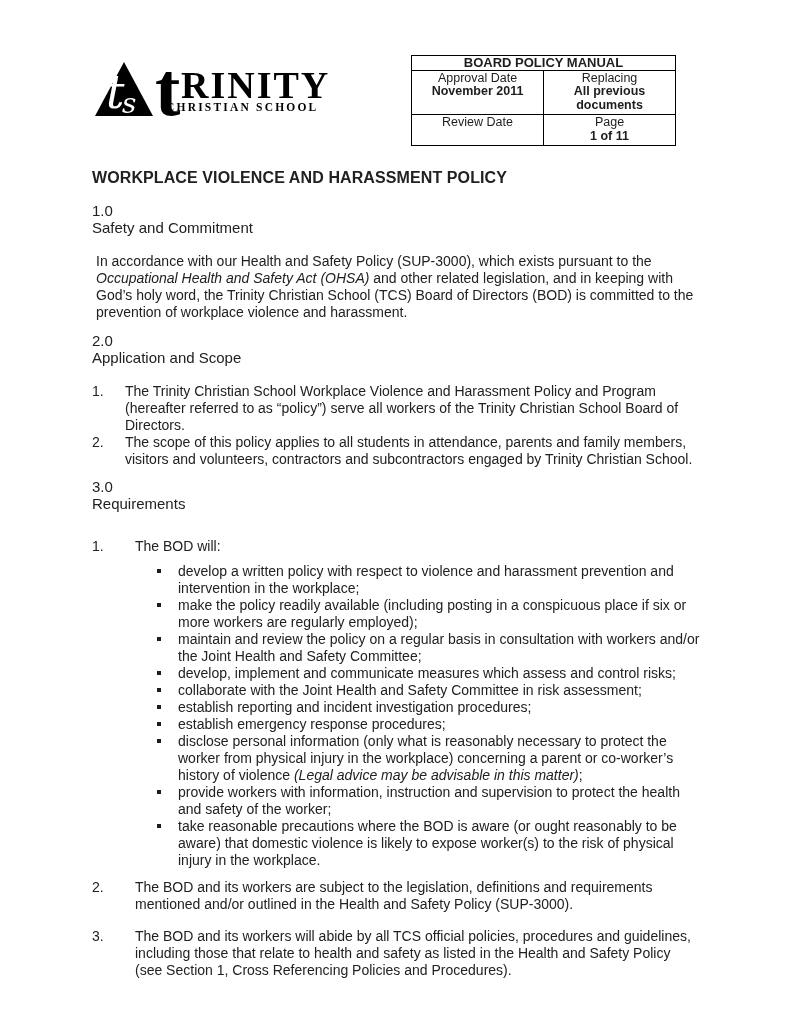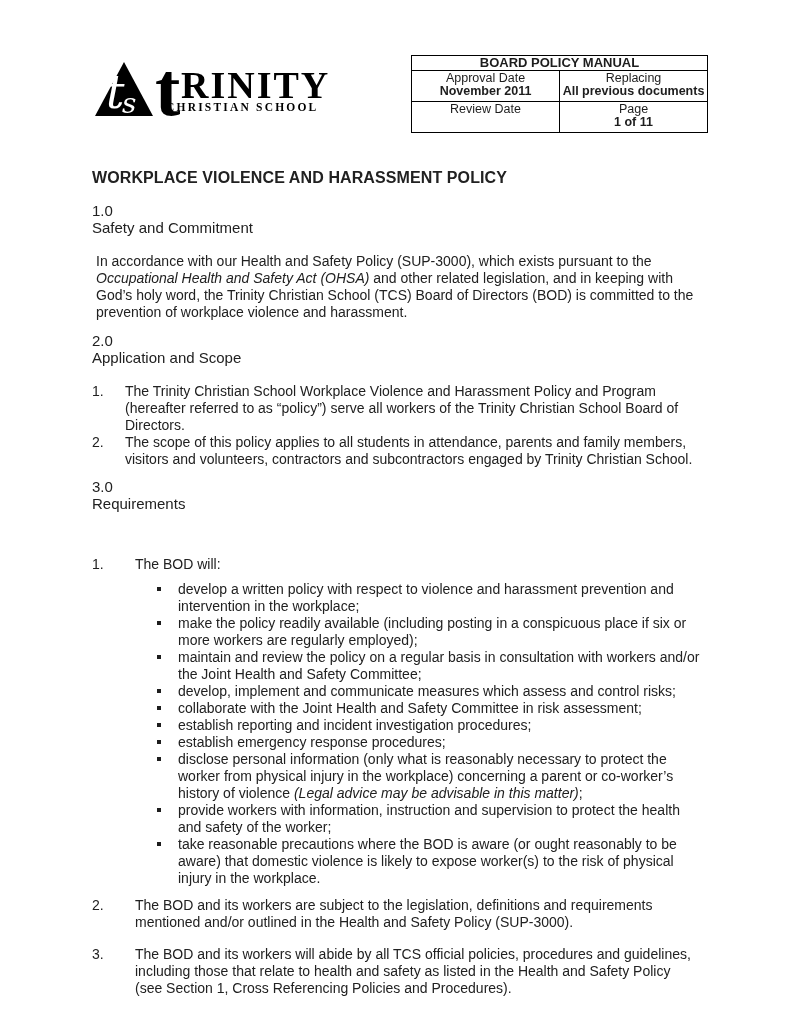--- a/index.html
+++ b/index.html
@@ -12,21 +12,21 @@
     overflow:hidden;
     margin:0 auto;
   }
 
   
   .logo{position:absolute;left:95px;top:58px;width:240px;height:64px;}
   .logo svg{overflow:visible;display:block;}
 
   
   .info-table{
-    position:absolute;left:411px;top:55px;width:297px;
+    position:absolute;left:411px;top:55px;width:265px;
     border-collapse:collapse;
     font-size:12.5px;line-height:13.5px;
     color:#1d1d1d;
     table-layout:fixed;
   }
   .info-table td{
     border:1.4px solid #000;
     text-align:center;vertical-align:top;
     padding:1px 2px 2px 2px;
   }
@@ -44,21 +44,21 @@
     display:flex;font-size:15px;font-weight:normal;line-height:17px;
     margin:0 0 17px 0;
     flex-direction:column;
   }
   .sec-heading .sec-num{width:33px;flex:none;}
 
   .para{font-size:14px;line-height:17px;margin:0 0 11px 4px;}
   .para i, .btxt i{font-style:italic;}
 
   .mb-s2{margin-bottom:10px;}
-  .mb-s3{margin-bottom:44px;}
+  .mb-s3{margin-bottom:26px;}
 
   .num-item{display:flex;font-size:14px;line-height:17px;}
   .num-item .num{flex:none;}
   .w36{width:33px;}
   .w43{width:43px;}
   .itext{flex:1;}
 
   .lead-item{margin-bottom:8px;}
 
   .bullets{margin-bottom:10px;}

